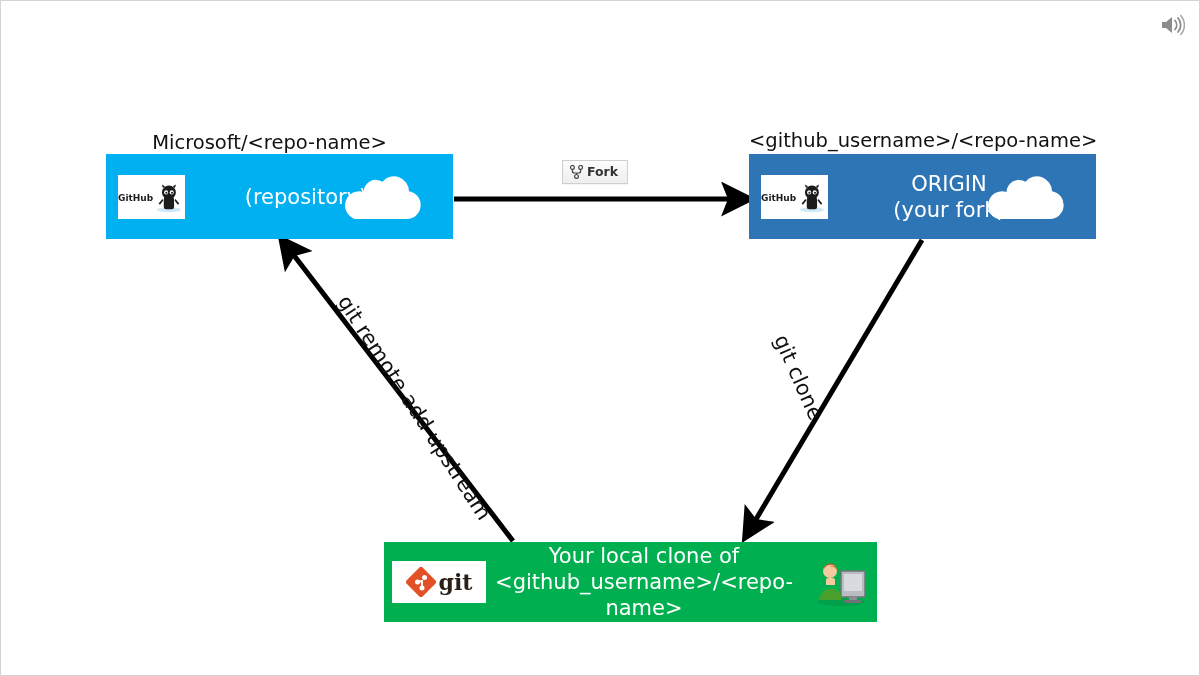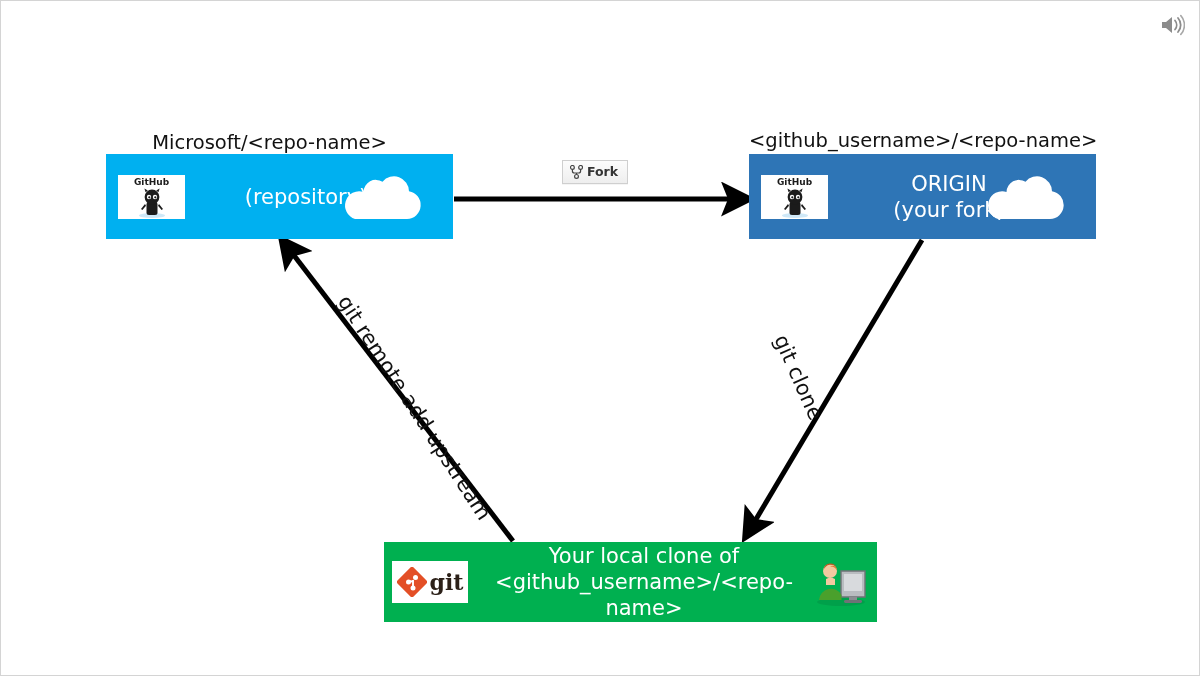--- a/index.html
+++ b/index.html
@@ -62,35 +62,35 @@
   #box-local {
     left: 383px; top: 541px; width: 493px; height: 80px;
     background: #00B050;
   }
 
   .gh-logo {
     position: absolute;
     left: 12px; top: 50%; transform: translateY(-50%);
     width: 67px; height: 44px;
     background: #ffffff;
-    display: flex; flex-direction: column;
+    display: flex; 
     align-items: center; justify-content: flex-start;
     padding-top: 2px;
     overflow: hidden;
   }
   .gh-word {
     font-size: 9px; font-weight: bold; color: #1b1b1b;
     font-family: "DejaVu Sans", sans-serif;
     line-height: 10px;
   }
 
   .git-logo {
     position: absolute;
     left: 8px; top: 50%; transform: translateY(-50%);
-    width: 76px; height: 42px;
+    width: 94px; height: 42px;
     background: #ffffff;
     display: flex; align-items: center; justify-content: center;
     gap: 3px;
   }
   .git-word {
     font-size: 22px; font-weight: bold; color: #2b2018;
     font-family: "DejaVu Serif", serif;
     line-height: 22px;
   }
 

